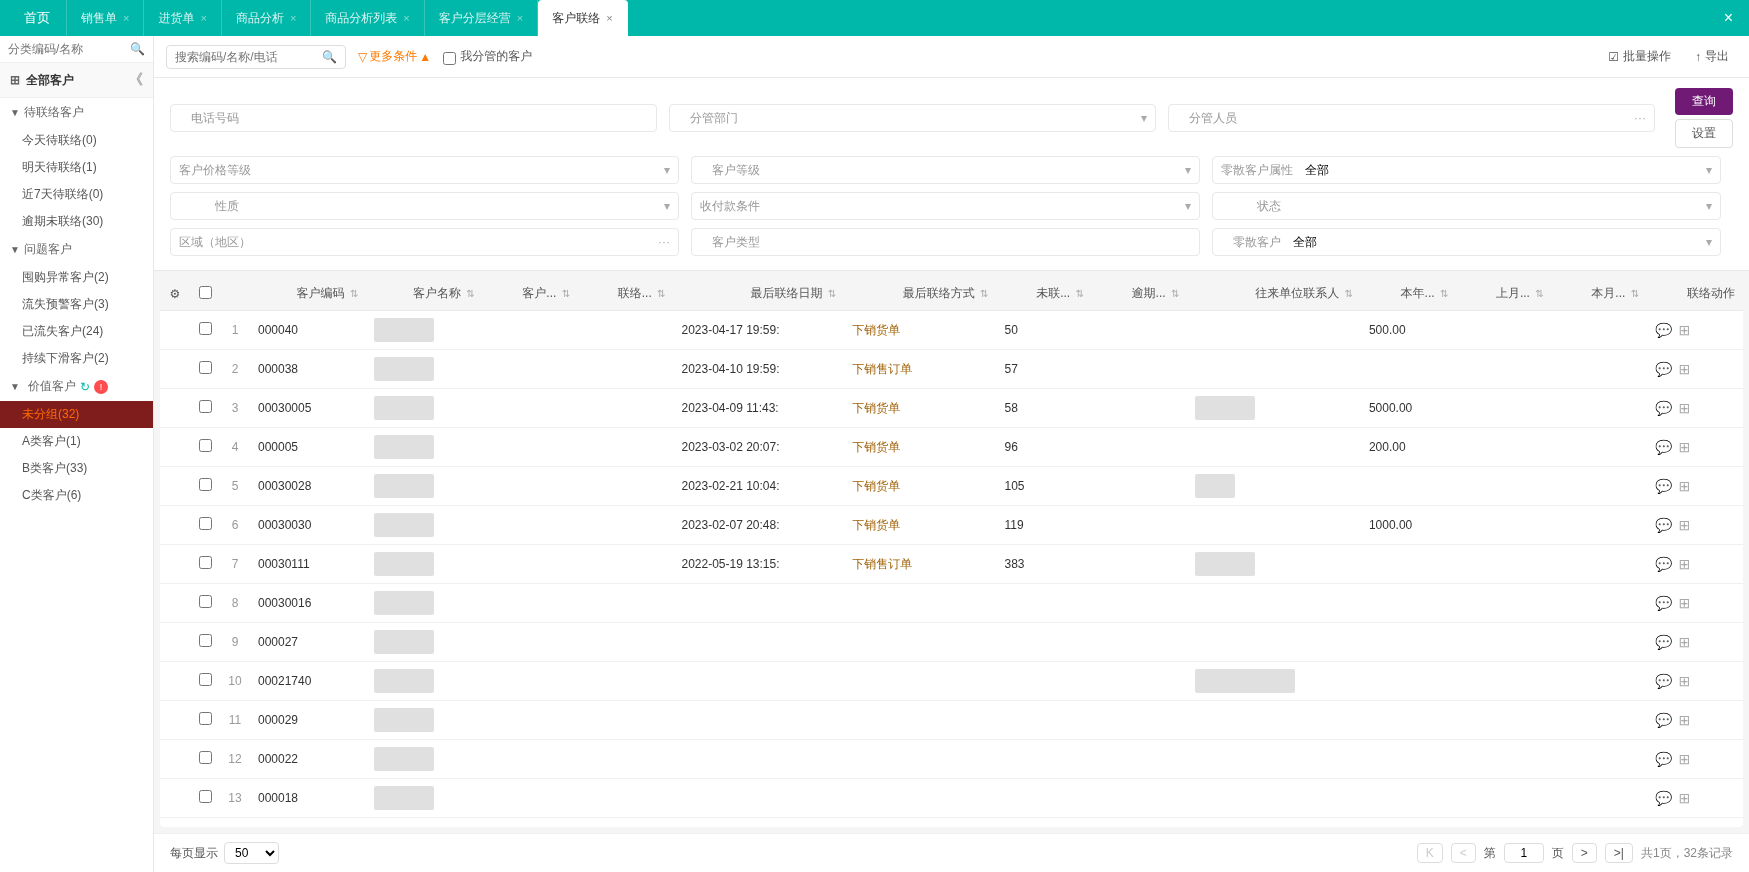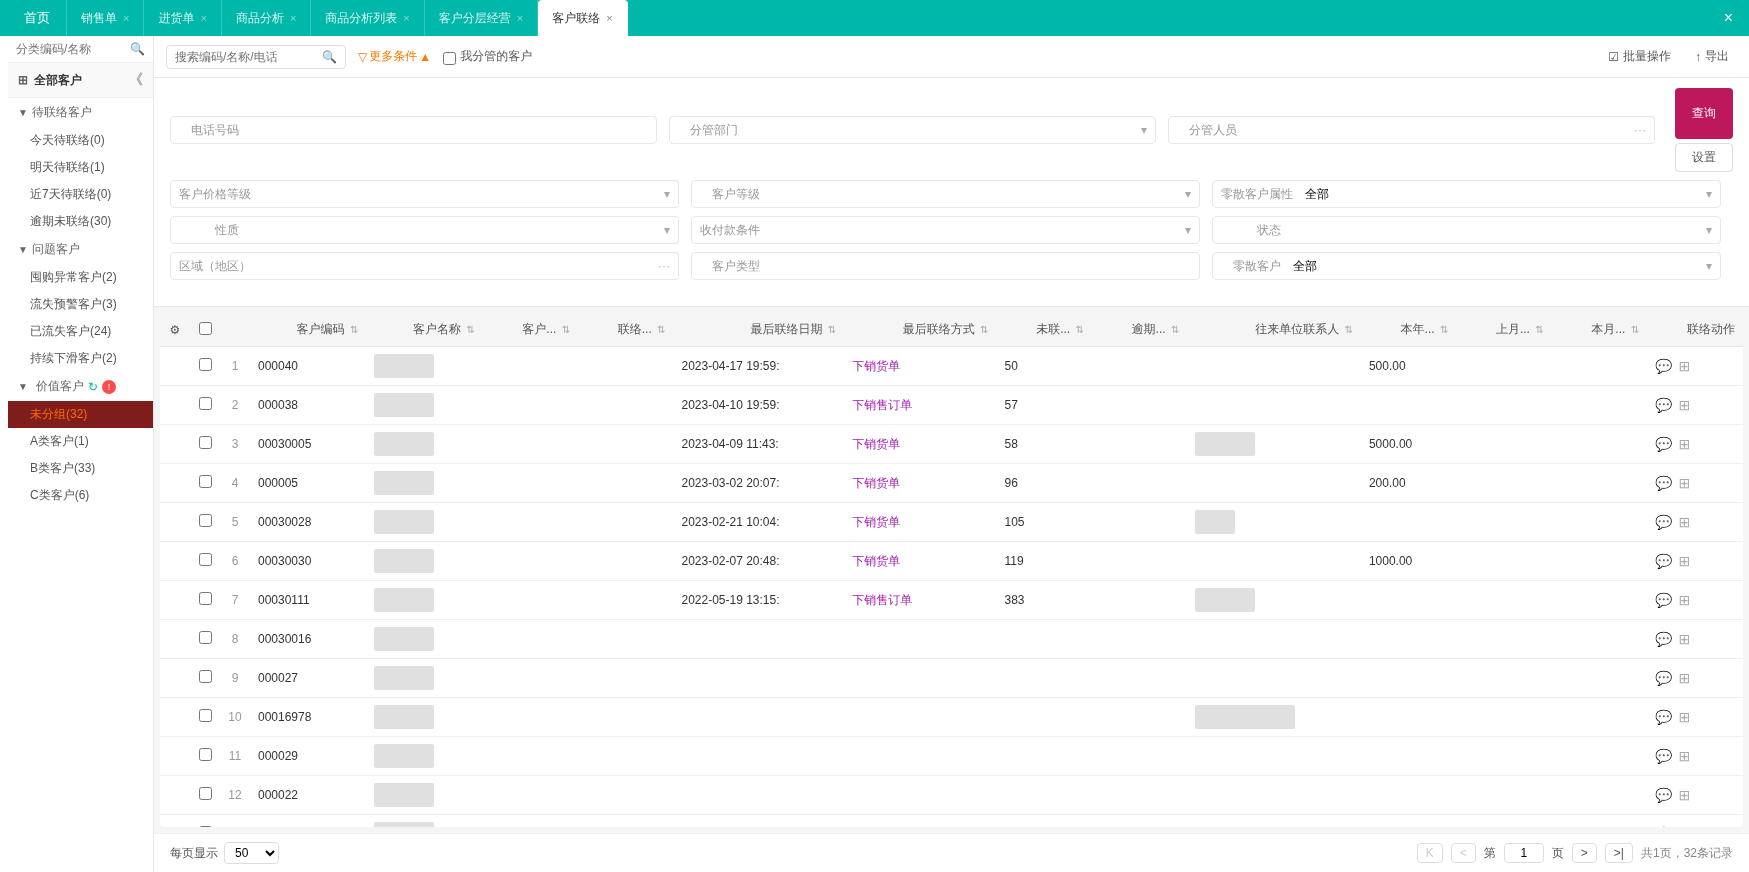--- a/index.html
+++ b/index.html
@@ -19,21 +19,21 @@
     .top-nav .tab .close-btn { margin-left: 6px; opacity: 0.6; font-size: 11px; }
     .top-nav .home-tab { padding: 0 16px; color: #fff; font-size: 13px; }
     .top-nav .close-x { margin-left: auto; color: #fff; cursor: pointer; font-size: 16px; padding: 0 8px; }
 
     
     .main-layout { display: flex; height: calc(872px - 36px); }
 
     
     .sidebar {
       width: 154px; background: #fff; border-right: 1px solid #e8e8e8;
-      display: flex; flex-direction: column; overflow-y: auto; flex-shrink: 0; padding-left: 8px;
+      display: flex; flex-direction: column; overflow-y: auto; flex-shrink: 0;
     }
     .sidebar-search {
       display: flex; align-items: center; padding: 6px 8px; border-bottom: 1px solid #f0f0f0;
     }
     .sidebar-search input {
       border: none; outline: none; font-size: 12px; color: #999; width: 100%; background: transparent;
     }
     .sidebar-search .search-icon { color: #00b8a9; margin-left: 4px; cursor: pointer; }
     .sidebar-section-header {
       display: flex; align-items: center; padding: 8px 10px; font-weight: bold; color: #333;
@@ -74,32 +74,32 @@
     .action-btn {
       display: flex; align-items: center; gap: 4px; color: #555; cursor: pointer;
       padding: 4px 8px; border-radius: 4px; font-size: 12px;
     }
 
     
     .advanced-filter {
       background: #fff; padding: 10px 16px; border-bottom: 1px solid #e8e8e8;
     }
     .filter-row { display: flex; align-items: center; margin-bottom: 8px; gap: 0; }
-    .filter-row:last-child { margin-bottom: 16px; }
+    .filter-row:last-child { margin-bottom: 4px; }
     .filter-field {
       display: flex; align-items: center; flex: 1; border: 1px solid #e8e8e8; border-radius: 4px;
       padding: 4px 8px; margin-right: 12px; min-height: 28px; background: #fff;
     }
     .filter-field label { color: #999; white-space: nowrap; margin-right: 8px; font-size: 12px; min-width: 60px; text-align: right; }
     .filter-field input { border: none; outline: none; flex: 1; font-size: 12px; }
     .filter-field .dropdown-arrow { color: #aaa; margin-left: auto; cursor: pointer; }
     .filter-field .ellipsis { color: #aaa; margin-left: auto; cursor: pointer; }
     .filter-actions { display: flex; flex-direction: column; gap: 4px; margin-left: 8px; }
     .btn-search {
-      background: #be185d; color: #fff; border: none; border-radius: 4px; padding: 17px 16px;
+      background: #701a75; color: #fff; border: none; border-radius: 4px; padding: 5px 16px;
       cursor: pointer; font-size: 12px; white-space: nowrap;
     }
     .btn-reset {
       background: #fff; color: #555; border: 1px solid #ddd; border-radius: 4px; padding: 5px 16px;
       cursor: pointer; font-size: 12px; white-space: nowrap;
     }
 
     
     .table-container { flex: 1; overflow: auto; background: #fff; margin: 6px; border-radius: 4px; }
     table { width: 100%; border-collapse: collapse; font-size: 12px; }
@@ -107,21 +107,21 @@
     th {
       padding: 8px 8px; border-bottom: 1px solid #e8e8e8; color: #555; font-weight: normal;
       white-space: nowrap; text-align: right; position: sticky; top: 0; background: #f5f5f5; z-index: 1;
     }
     th .col-sort { color: #aaa; margin-left: 2px; font-size: 10px; }
     td {
       padding: 7px 8px; border-bottom: 1px solid #f0f0f0; color: #333; white-space: nowrap;
     }
     .row-num { color: #999; text-align: center; width: 30px; }
     .checkbox-cell { width: 30px; text-align: center; }
-    .link-text { color: #a21caf; cursor: pointer; text-decoration: none; }
+    .link-text { color: #a16207; cursor: pointer; text-decoration: none; }
     .blurred { background: #e0e0e0; border-radius: 2px; color: transparent; display: inline-block; min-width: 60px; height: 24px; }
     .action-icons { display: flex; gap: 6px; align-items: center; }
     .action-icon { color: #aaa; cursor: pointer; font-size: 14px; }
     .gear-th { width: 30px; text-align: center; }
     input[type=checkbox] { cursor: pointer; }
 
     
     .table-footer {
       display: flex; align-items: center; padding: 8px 16px; background: #fff;
       border-top: 1px solid #f0f0f0; font-size: 12px; color: #555;
@@ -555,21 +555,21 @@
         <div class="action-icons">
           <span class="action-icon" title="联络">💬</span>
           <span class="action-icon" title="操作">⊞</span>
         </div>
       </td>
     </tr>
             <tr>
       <td></td>
       <td class="checkbox-cell"><input type="checkbox" style=""></td>
       <td class="row-num">10</td>
-      <td>00016978</td>
+      <td>00021740</td>
       <td><span class="blurred">　　　　</span></td>
       <td></td>
       <td></td>
       <td></td>
       <td></td>
       <td></td>
       <td></td>
       <td><span class="blurred" style="min-width:100px">　　　　　　</span></td>
       <td></td>
       <td></td>

